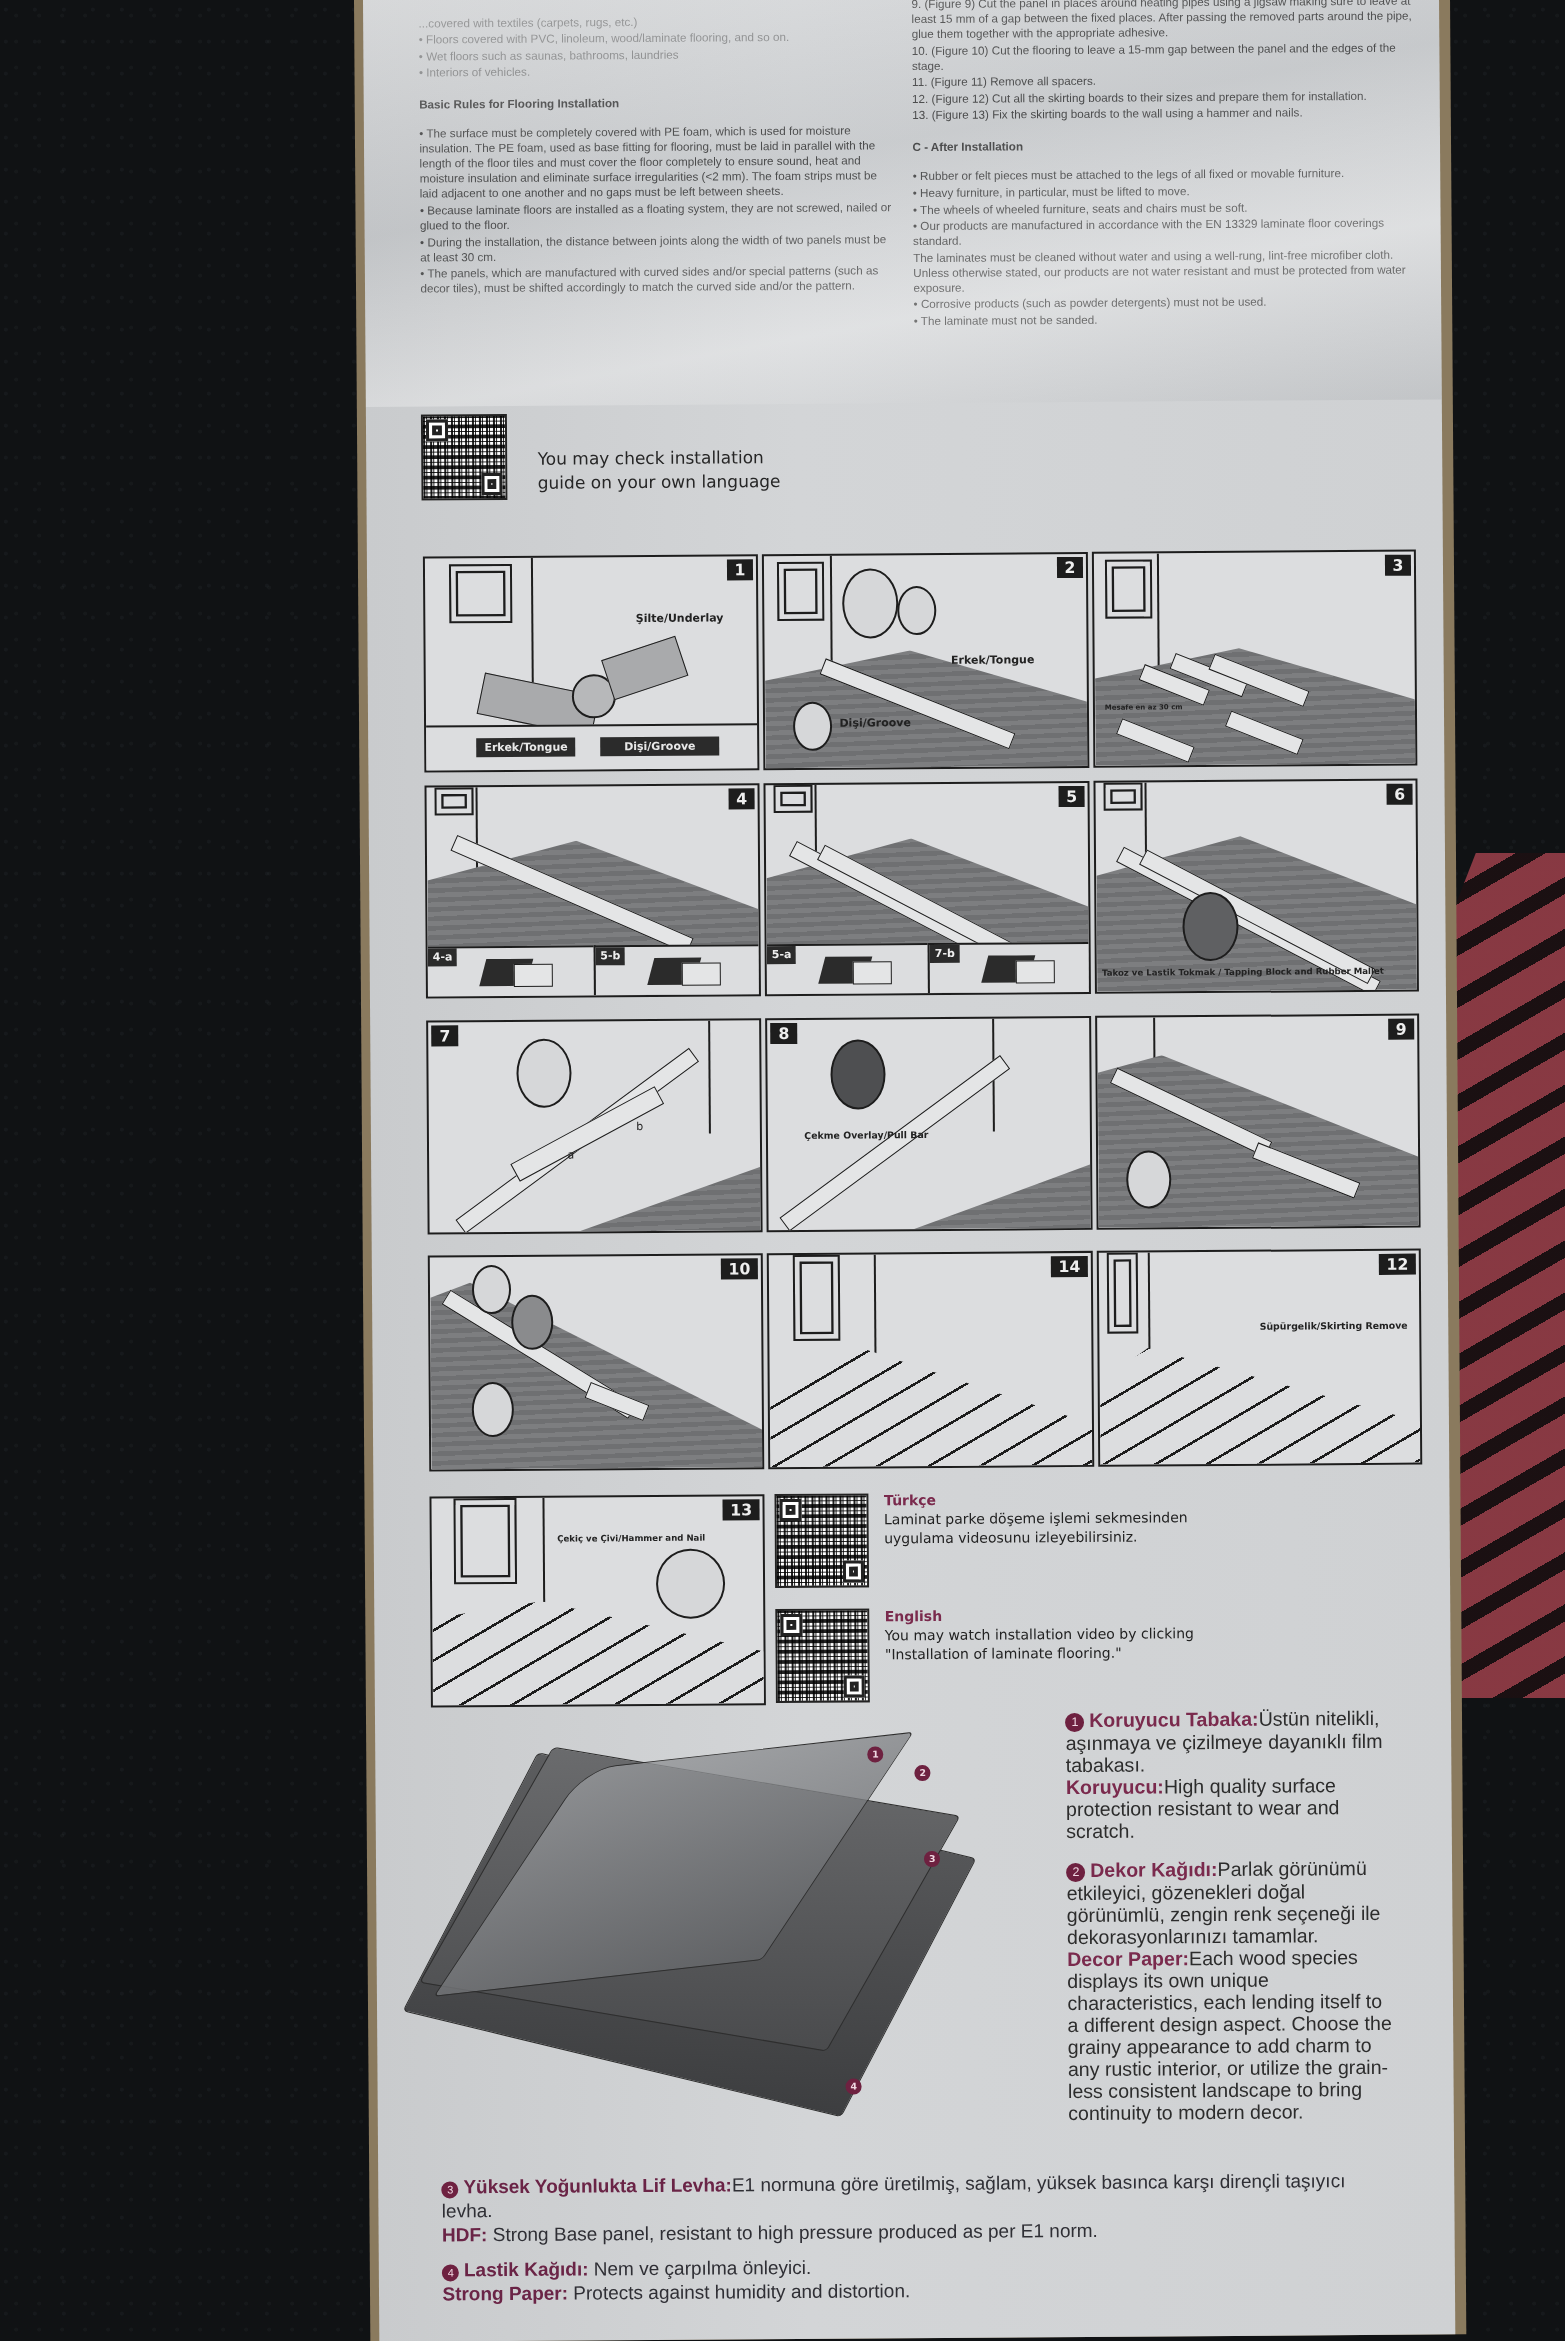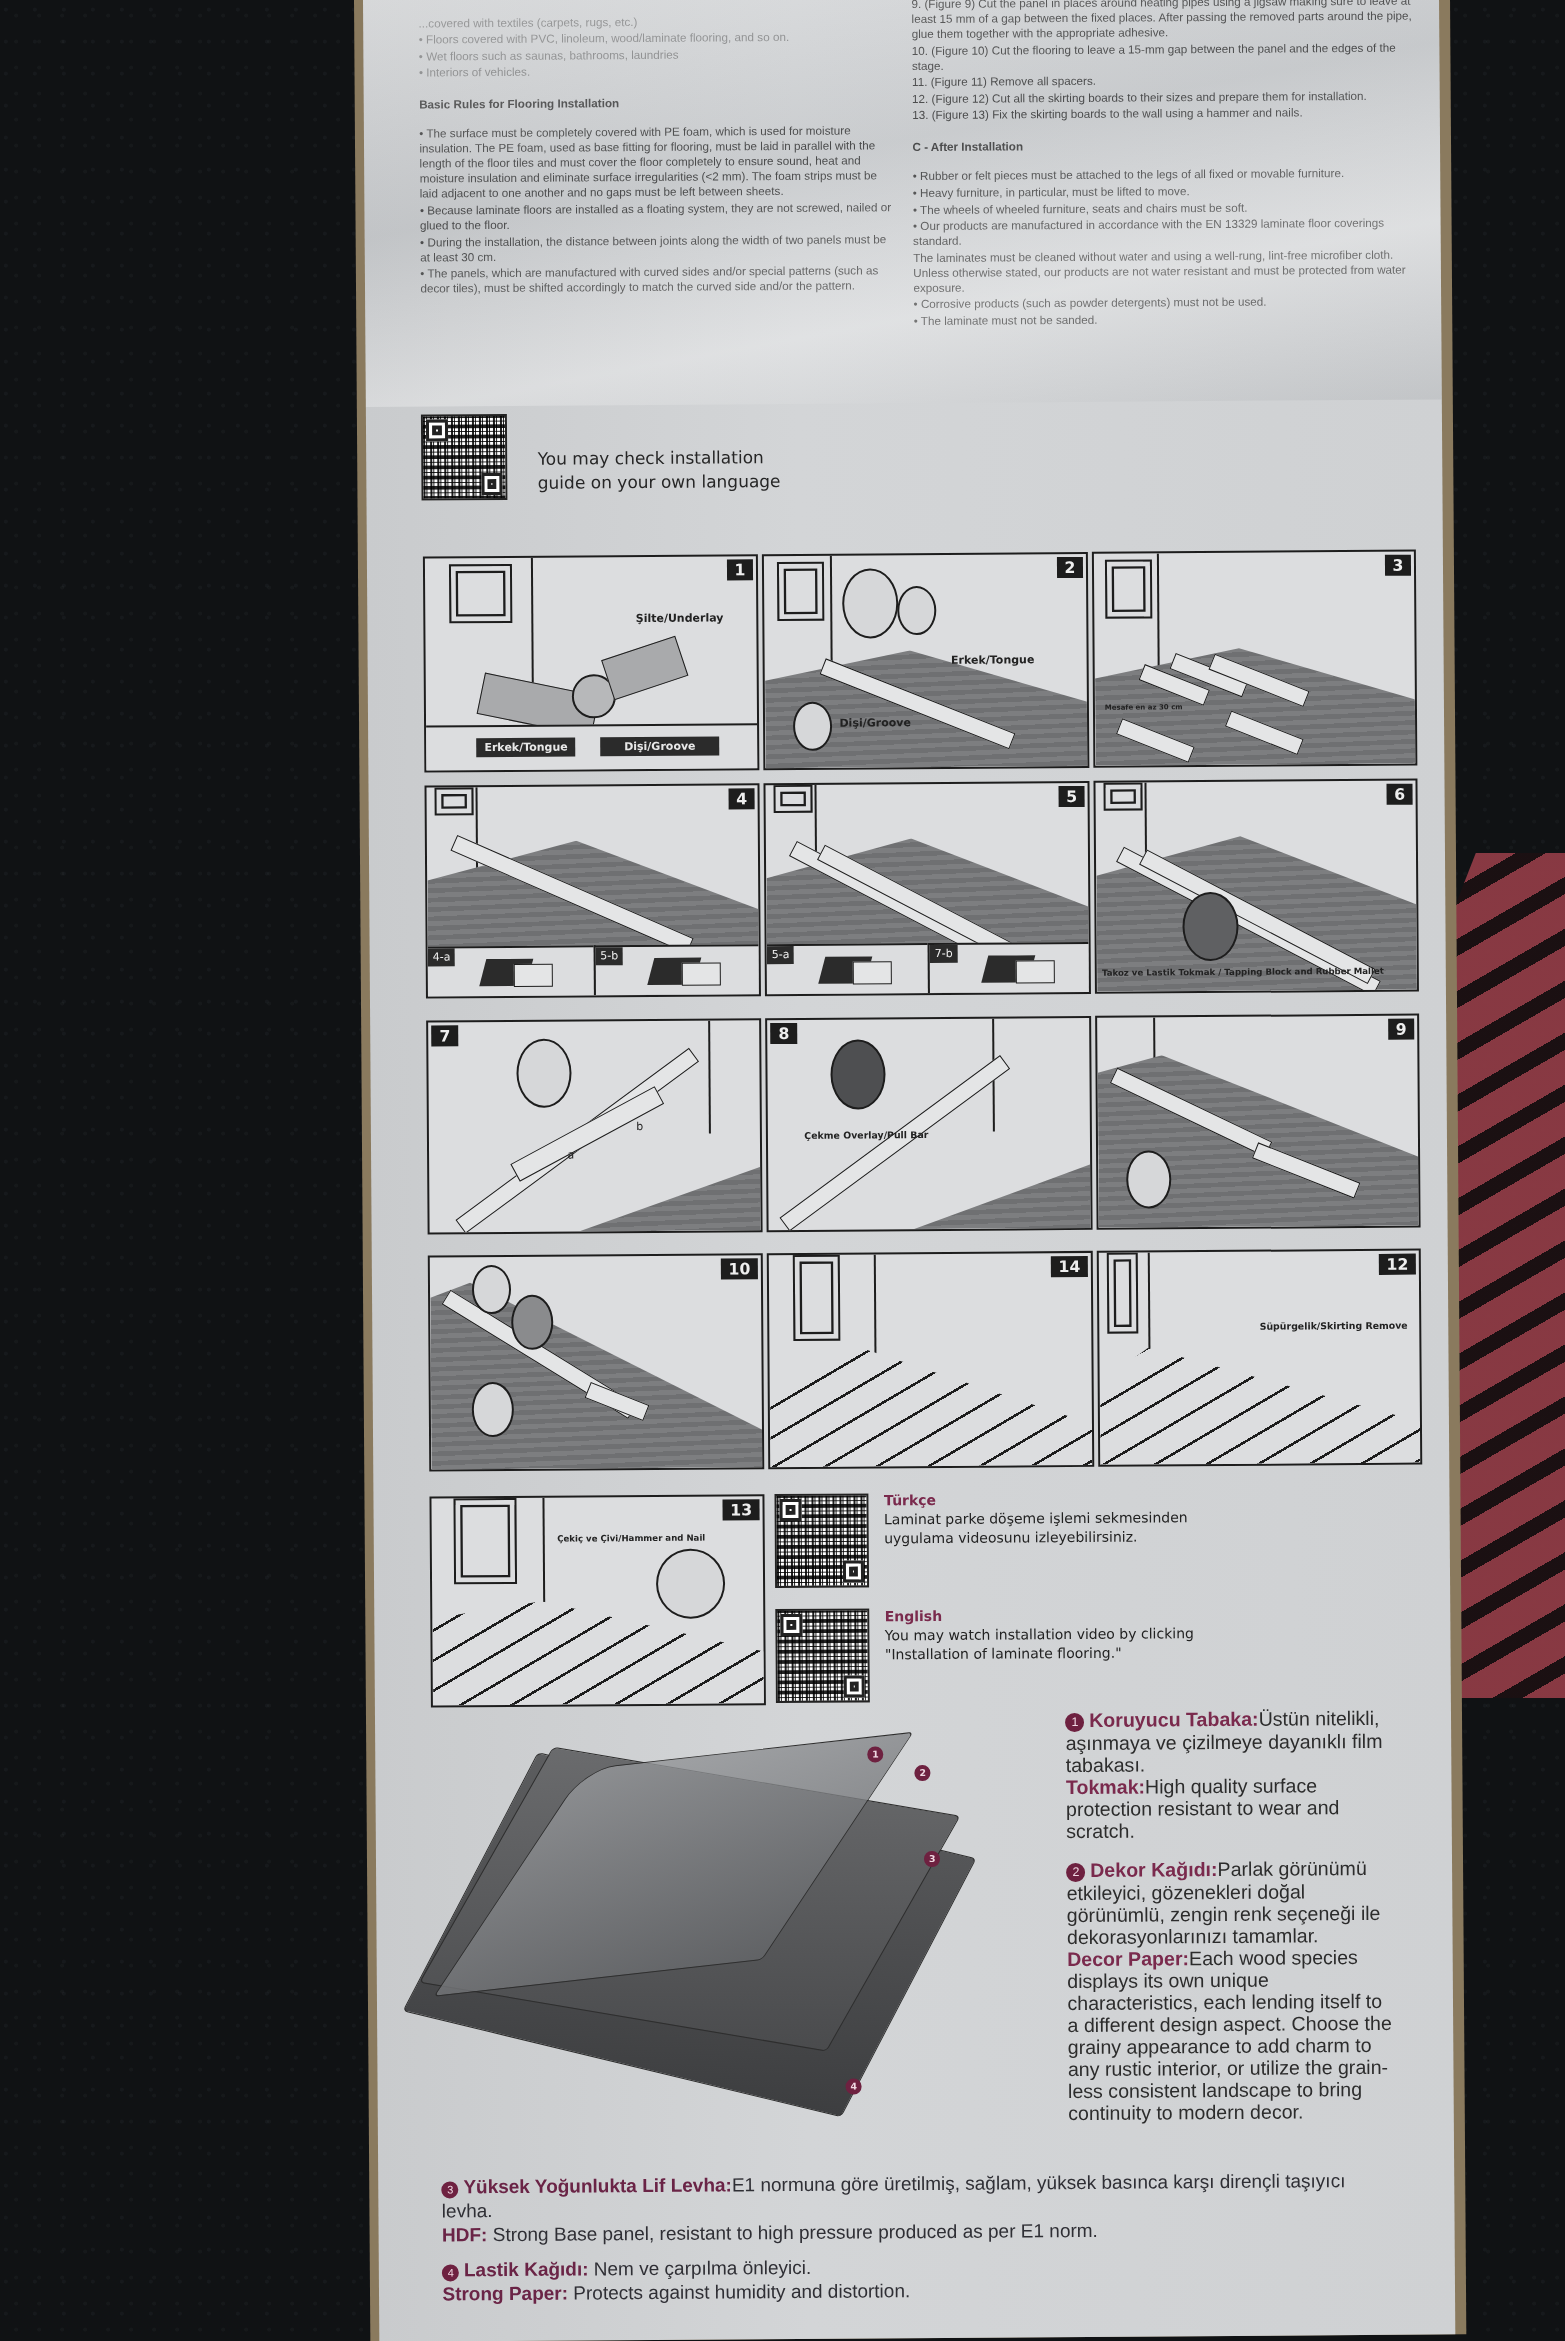--- a/index.html
+++ b/index.html
@@ -95,21 +95,21 @@
   .fig .label {
     position: absolute; font-size: 11px; font-weight: bold; color: #222; white-space: nowrap; font-family: "DejaVu Sans", sans-serif;
   }
   .fig .strip {
     position: absolute; left: 0; right: 0; bottom: 0; height: 45px; border-top: 2.3px solid #1d1d1d; background: #dcdddf;
   }
   .tag-dark { position: absolute; background: #2b2b2b; color: #e8e8e8; font-size: 11px; font-weight: bold; padding: 3.1px 7.8px; font-family: "DejaVu Sans", sans-serif; }
   .sub {
     position: absolute; bottom: 0; height: 50px; border-top: 2.3px solid #1d1d1d; background: #dcdddf;
   }
-  .sub .sub-label { position: absolute; left: 0; top: 0; background: #2b2b2b; color: #eee; font-size: 11px; padding: 2.3px 4.7px; font-weight: normal; }
+  .sub .sub-label { position: absolute; left: 0; top: 0; background: #2b2b2b; color: #eee; font-size: 11px; padding: 2.3px 4.7px; font-weight: bold; }
   .sub .block { position: absolute; left: 55px; top: 11px; width: 47px; height: 27px; background: #2b2b2b; transform: skew(-15deg); }
   .sub .block2 { position: absolute; left: 86px; top: 15.7px; width: 39px; height: 23.5px; border: 1.6px solid #1d1d1d; background: #e4e5e6; }
 
   
   .vqr { width: 94px; height: 94px; }
   .lang { position: absolute; font-size: 14px; line-height: 19px; color: #222; font-family: "DejaVu Sans", sans-serif; }
   .lang .lang-title { color: #7a2a4d; font-weight: bold; }
 
   
   .layers { position: absolute; left: 63px; top: 1714px; width: 564px; height: 438px; }
@@ -342,21 +342,21 @@
       <div class="sheet" style="left:70px;top:39px;width:329px;height:227px;background:linear-gradient(160deg,rgba(150,152,155,0.8),rgba(100,102,105,0.8));transform:skew(-34deg,-6deg);border-radius:31px 4.7px 4.7px 4.7px;"></div>
       <div class="badge" style="left:429px;top:36px;">1</div>
       <div class="badge" style="left:476px;top:55px;">2</div>
       <div class="badge" style="left:485px;top:141px;">3</div>
       <div class="badge" style="left:405px;top:368px;">4</div>
     </div>
 
     <div class="legend">
       <div>
         <span class="circ">1</span><span class="head">Koruyucu Tabaka:</span><span>Üstün nitelikli, aşınmaya ve çizilmeye dayanıklı film tabakası.</span>
-        <div><span class="head">Tokmak:</span><span>High quality surface protection resistant to wear and scratch.</span></div>
+        <div><span class="head">Koruyucu:</span><span>High quality surface protection resistant to wear and scratch.</span></div>
       </div>
       <div class="block-gap">
         <span class="circ">2</span><span class="head">Dekor Kağıdı:</span><span>Parlak görünümü etkileyici, gözenekleri doğal görünümlü, zengin renk seçeneği ile dekorasyonlarınızı tamamlar.</span>
         <div><span class="head">Decor Paper:</span><span>Each wood species displays its own unique characteristics, each lending itself to a different design aspect. Choose the grainy appearance to add charm to any rustic interior, or utilize the grain-less consistent landscape to bring continuity to modern decor.</span></div>
       </div>
     </div>
 
     <div class="bottom">
       <div>
         <span class="circ" style="display:inline-block;width:17px;height:17px;border-radius:50%;background:#6e2140;color:#f0d8e2;font-size:11px;text-align:center;line-height:17px;margin-right:4.7px;">3</span><span class="head">Yüksek Yoğunlukta Lif Levha:</span><span>E1 normuna göre üretilmiş, sağlam, yüksek basınca karşı dirençli taşıyıcı levha.</span>

